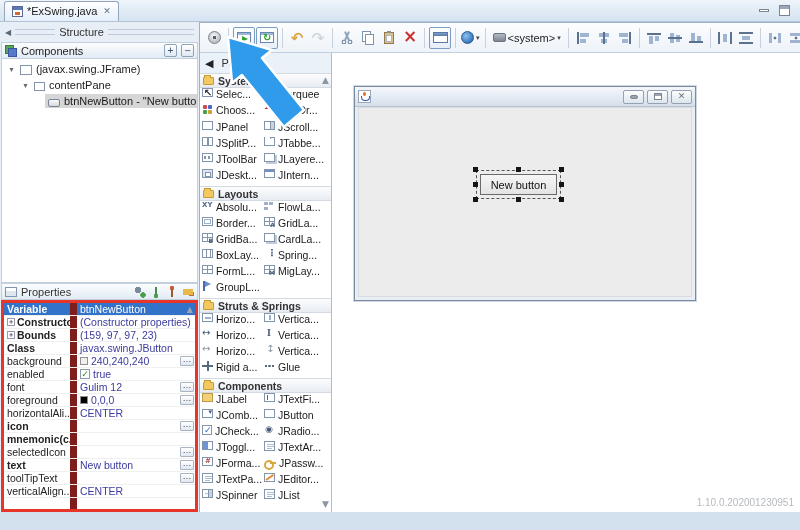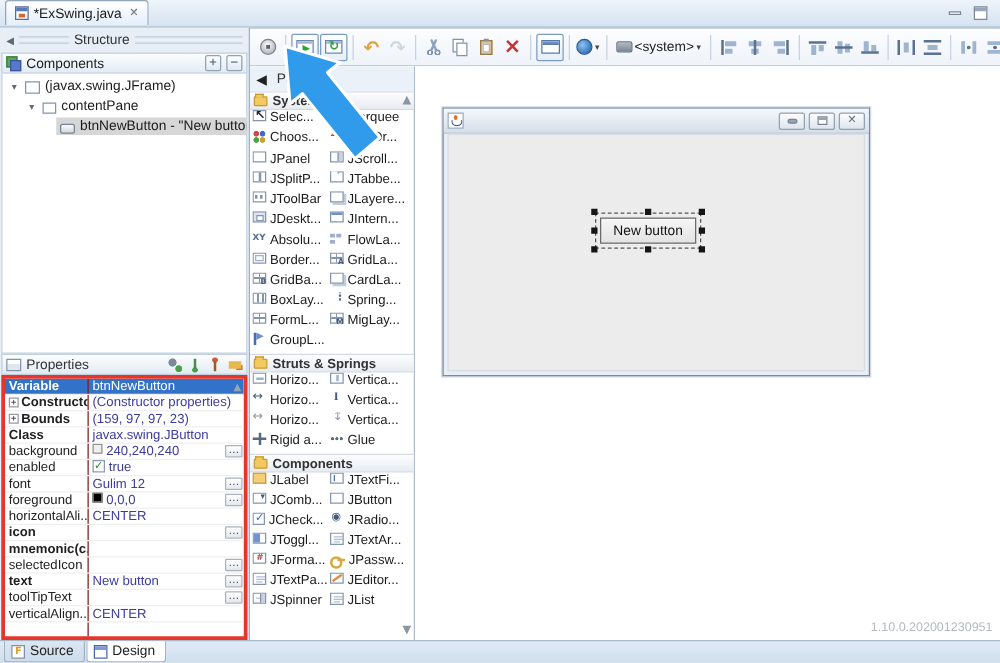--- a/index.html
+++ b/index.html
@@ -1,21 +1,21 @@
 <!DOCTYPE html>
 <html><head>
 <meta charset="utf-8">
 <style>
   html,body{margin:0;padding:0}
   body{font-family:"Liberation Sans",sans-serif;background:#b8c8d8}
   #root{position:relative;width:800px;height:530px;background:#d3e0ee;overflow:hidden;font-size:11px;color:#222;box-sizing:border-box}
   *{box-sizing:border-box}
 
   
-  .tabbar{height:22px;background:linear-gradient(#eef4fa,#d5e3f1);border-bottom:1px solid #b3c3d4;display:flex;align-items:flex-start;position:relative}
+  .tabbar{height:22px;background:linear-gradient(#eef4fa,#d5e3f1);border-bottom:1px solid #b3c3d4;display:flex;align-items:center;position:relative}
   .etab{display:flex;align-items:center;gap:4px;height:20px;padding:0 7px;margin-left:4px;background:linear-gradient(#ffffff,#e4eefa);border:1px solid #93a6bb;border-bottom:none;border-radius:3px 3px 0 0}
   .etab-title{font-size:11px;color:#1a1a1a}
   .tab-close{font-size:9px;color:#6a7688;margin-left:2px;font-family:"DejaVu Sans",sans-serif}
   .wb-file-icon{width:11px;height:11px;border:1px solid #5a6a94;background:#fff;position:relative;display:inline-block}
   .wb-file-icon::before{content:"";position:absolute;left:0;right:0;top:0;height:3px;background:#5878b8}
   .wb-file-icon::after{content:"";position:absolute;left:2px;bottom:1px;width:5px;height:3px;background:#d86830}
   .winctl{position:absolute;right:10px;top:5px;display:flex;gap:10px;align-items:center}
   .min-glyph{width:10px;height:3px;background:#fff;border:1px solid #7a8696;display:inline-block}
   .max-glyph{width:11px;height:11px;border:1px solid #7a8696;background:#fff;display:inline-block;position:relative}
   .max-glyph::before{content:"";position:absolute;left:0;right:0;top:0;height:3px;background:#9aa8ba}
@@ -52,21 +52,21 @@
   .ph-tools{display:flex;gap:4px;align-items:center}
   .ph-t{width:12px;height:12px;display:inline-block;position:relative}
   .ph-t.a{background:radial-gradient(circle at 4px 4px,#7a8a9a 3px,transparent 3.5px),radial-gradient(circle at 9px 9px,#4aa04a 2.5px,transparent 3px)}
   .ph-t.b{background:linear-gradient(#4a8a4a,#4a8a4a) 5px 1px/2px 8px no-repeat,radial-gradient(circle at 6px 10px,#4aa04a 2px,transparent 2.5px)}
   .ph-t.c{background:linear-gradient(#a05a2a,#a05a2a) 5px 3px/2px 8px no-repeat,radial-gradient(circle at 6px 2px,#d05a3a 2px,transparent 2.5px)}
   .ph-t.d{background:linear-gradient(#e8b84a,#e8b84a) 1px 3px/10px 6px no-repeat,linear-gradient(#c86a3a,#c86a3a) 7px 6px/5px 4px no-repeat}
   .props-wrap{height:212px;margin:0 1px;position:relative;border:3px solid #e8352a;background:#fff;flex:none;overflow:hidden}
   .prow{display:flex;height:13px;line-height:12px;font-size:10.5px}
   .pname{width:66px;padding-left:3px;display:flex;align-items:center;gap:2px;white-space:nowrap;overflow:hidden;color:#222;flex:none}
   .pname.b{font-weight:bold}
-  .pval{flex:1;display:flex;gap:3px;padding:0 2px 0 3px;color:#3c3c9e;white-space:nowrap;overflow:hidden;position:relative;border-left:1px solid #7f1d1d}
+  .pval{flex:1;display:flex;align-items:center;gap:3px;padding:0 2px 0 3px;color:#3c3c9e;white-space:nowrap;overflow:hidden;position:relative;border-left:7px solid #7f1d1d}
   .prow{border-bottom:1px solid #f0f0f0}
   .prow.sel{background:#3272c8}
   .prow.sel .pname,.prow.sel .pval{color:#fff}
   .pexp{width:8px;height:8px;border:1px solid #99a;font-size:7px;line-height:6px;text-align:center;color:#556;background:#fff;flex:none;font-family:"DejaVu Sans Mono",monospace}
   .sw{width:8px;height:8px;border:1px solid #909090;display:inline-block;flex:none}
   .chk{width:10px;height:10px;border:1px solid #8a9aaa;background:#fff;color:#2f8a2f;font-size:9px;line-height:9px;text-align:center;flex:none;font-weight:bold;font-family:"DejaVu Sans",sans-serif}
   .dots{position:absolute;right:1px;top:1px;width:14px;height:10px;border:1px solid #a8b2c0;background:linear-gradient(#fff,#e2e8f0);text-align:center;line-height:5px;font-size:9px;color:#445;border-radius:1px}
   .pscroll{position:absolute;top:2px;right:2px;color:#9aa6b4;font-size:8px;font-family:"DejaVu Sans",sans-serif;z-index:3}
 
   
@@ -569,20 +569,24 @@
                 </div>
                 <div class="pal-item">
                   <span class="wic desktoppane-icon"></span>
                   <span class="pal-label">JDeskt...</span>
                 </div>
                 <div class="pal-item">
                   <span class="wic internalframe-icon"></span>
                   <span class="pal-label">JIntern...</span>
                 </div>
               </div>
+              <div class="pal-cat">
+                <span class="folder-icon"></span>
+                <span>Layouts</span>
+              </div>
               <div class="pal-grid">
                 <div class="pal-item">
                   <span class="wic absolute-layout-icon"></span>
                   <span class="pal-label">Absolu...</span>
                 </div>
                 <div class="pal-item">
                   <span class="wic flow-layout-icon"></span>
                   <span class="pal-label">FlowLa...</span>
                 </div>
                 <div class="pal-item">
@@ -753,27 +757,17 @@
               <span class="h bm"></span>
               <span class="h br"></span>
             </div>
           </div>
           <div class="version">1.10.0.202001230951</div>
         </div>
       </div>
     </div>
   </div>
 
-  <div class="bottombar" id="bottom-tabs">
-      <div class="btab">
-        <span class="bic source-tab-icon"></span>
-        <span>Source</span>
-      </div>
-      <div class="btab active">
-        <span class="bic design-tab-icon"></span>
-        <span>Design</span>
-      </div>
-    </div>
 
   <svg class="arrow-svg" width="800" height="530" viewBox="0 0 800 530">
     <polygon id="arrow-poly" points="228,37 272,50 262,58 304,110 284,127 242,75 232,83" fill="#2F9BEA" stroke="#ffffff" stroke-width="2.5" stroke-linejoin="round"></polygon>
   </svg>
 </div>
 
 </body></html>

